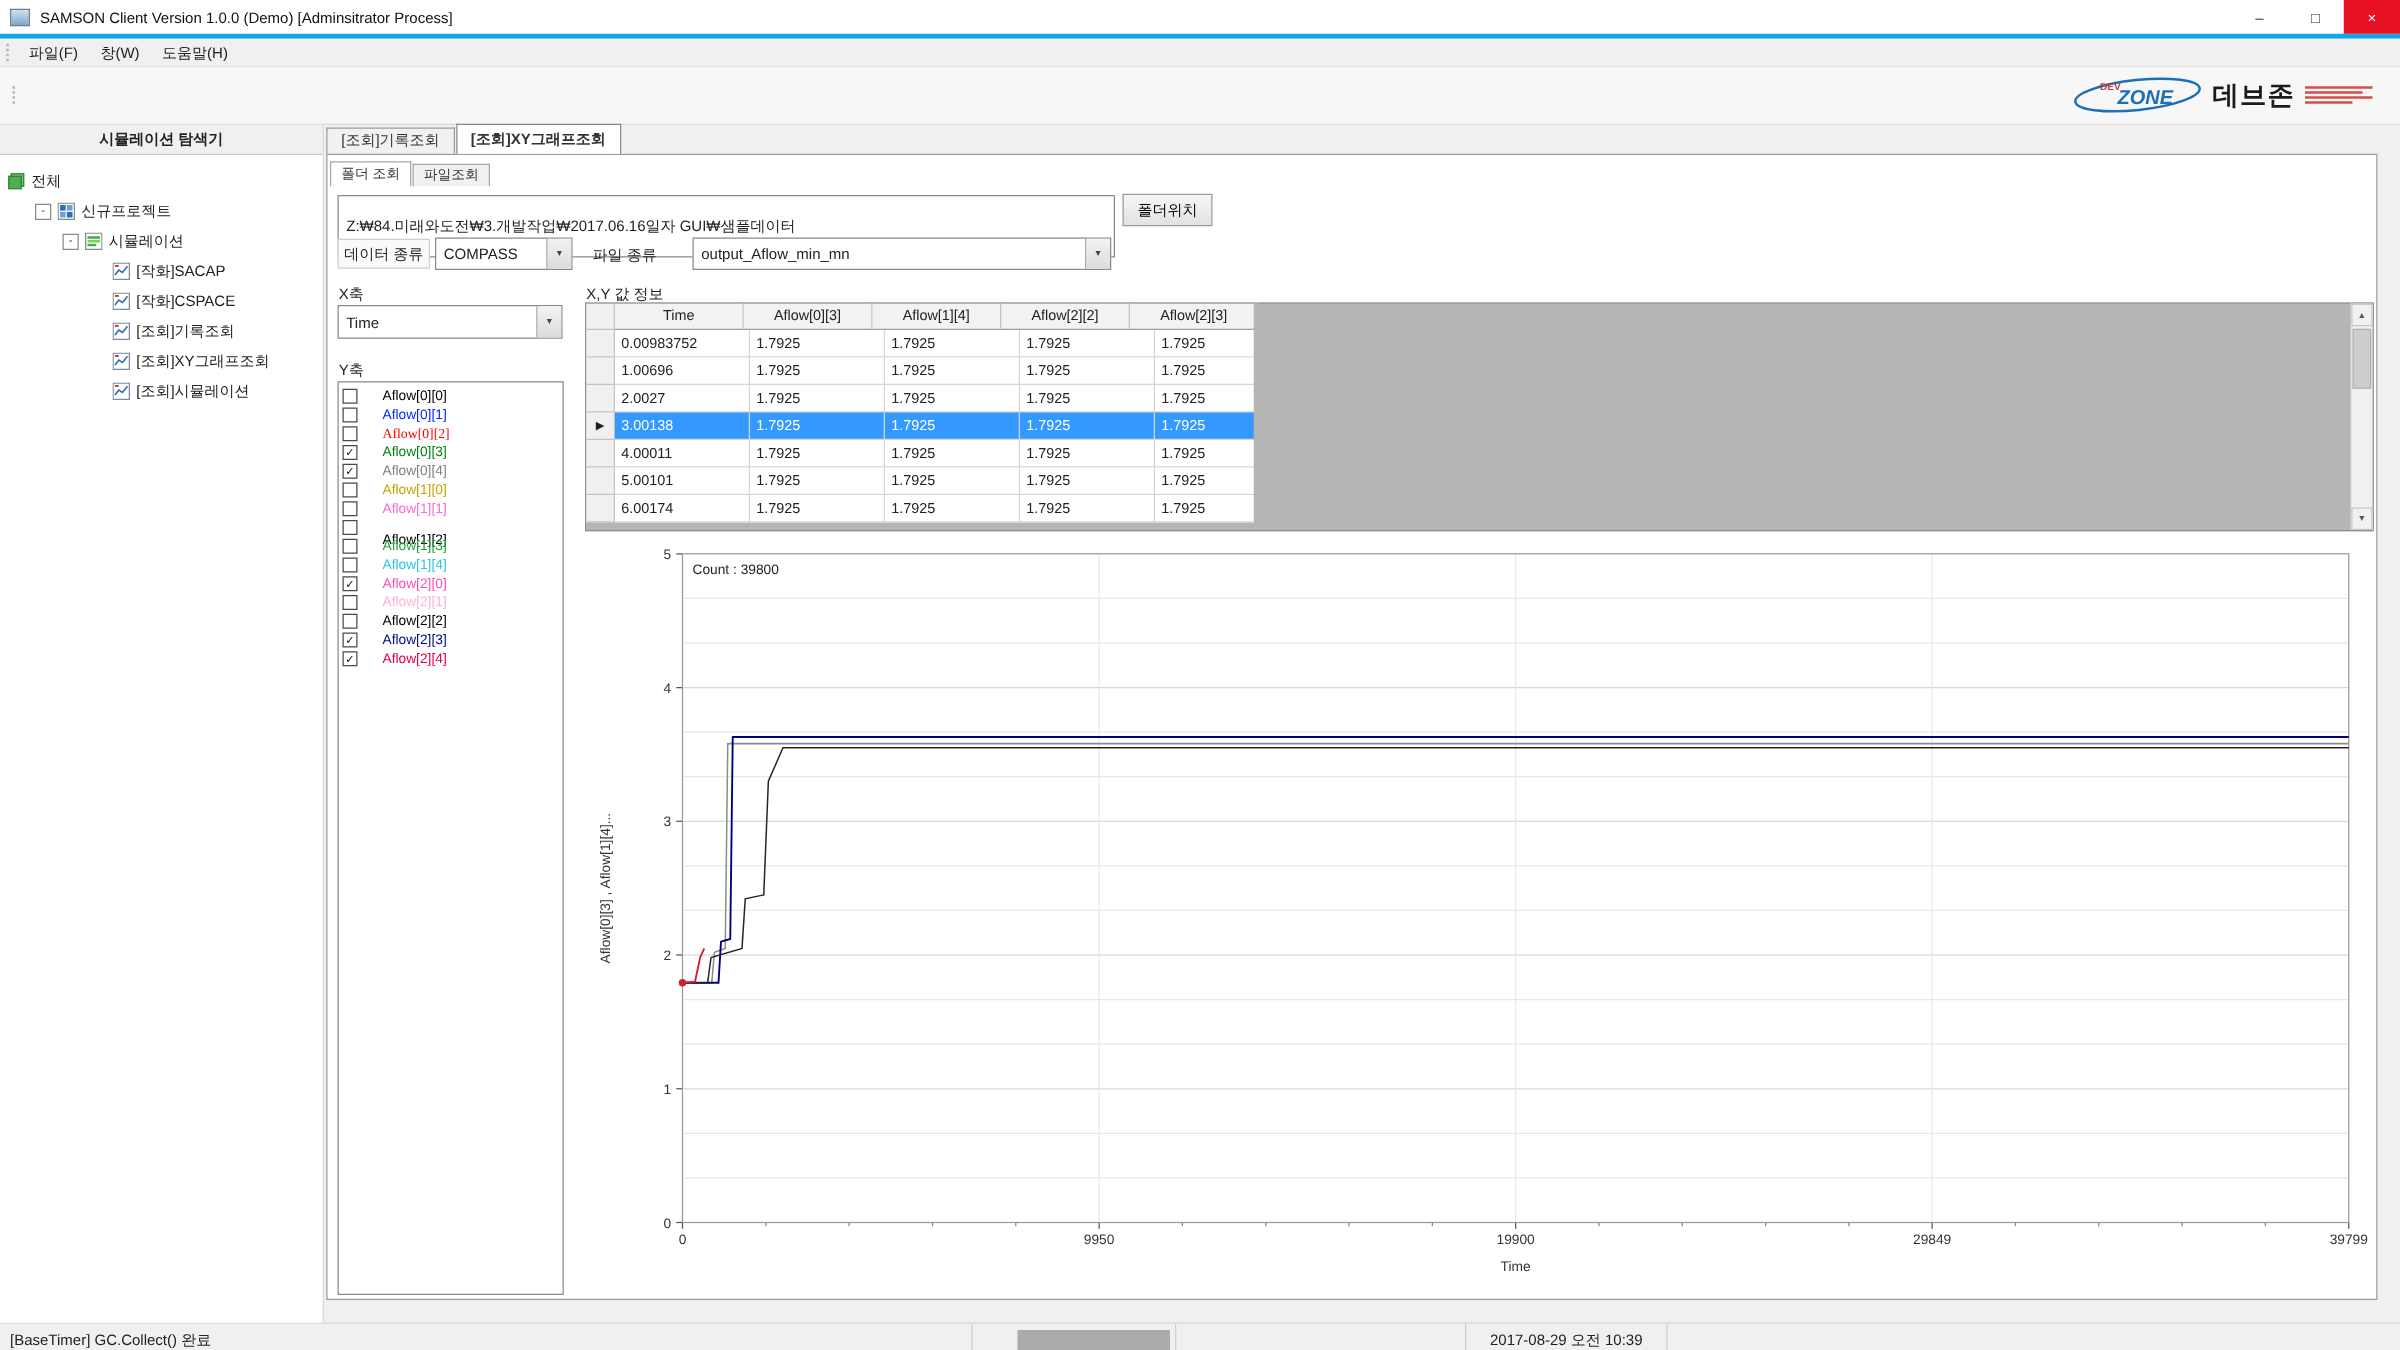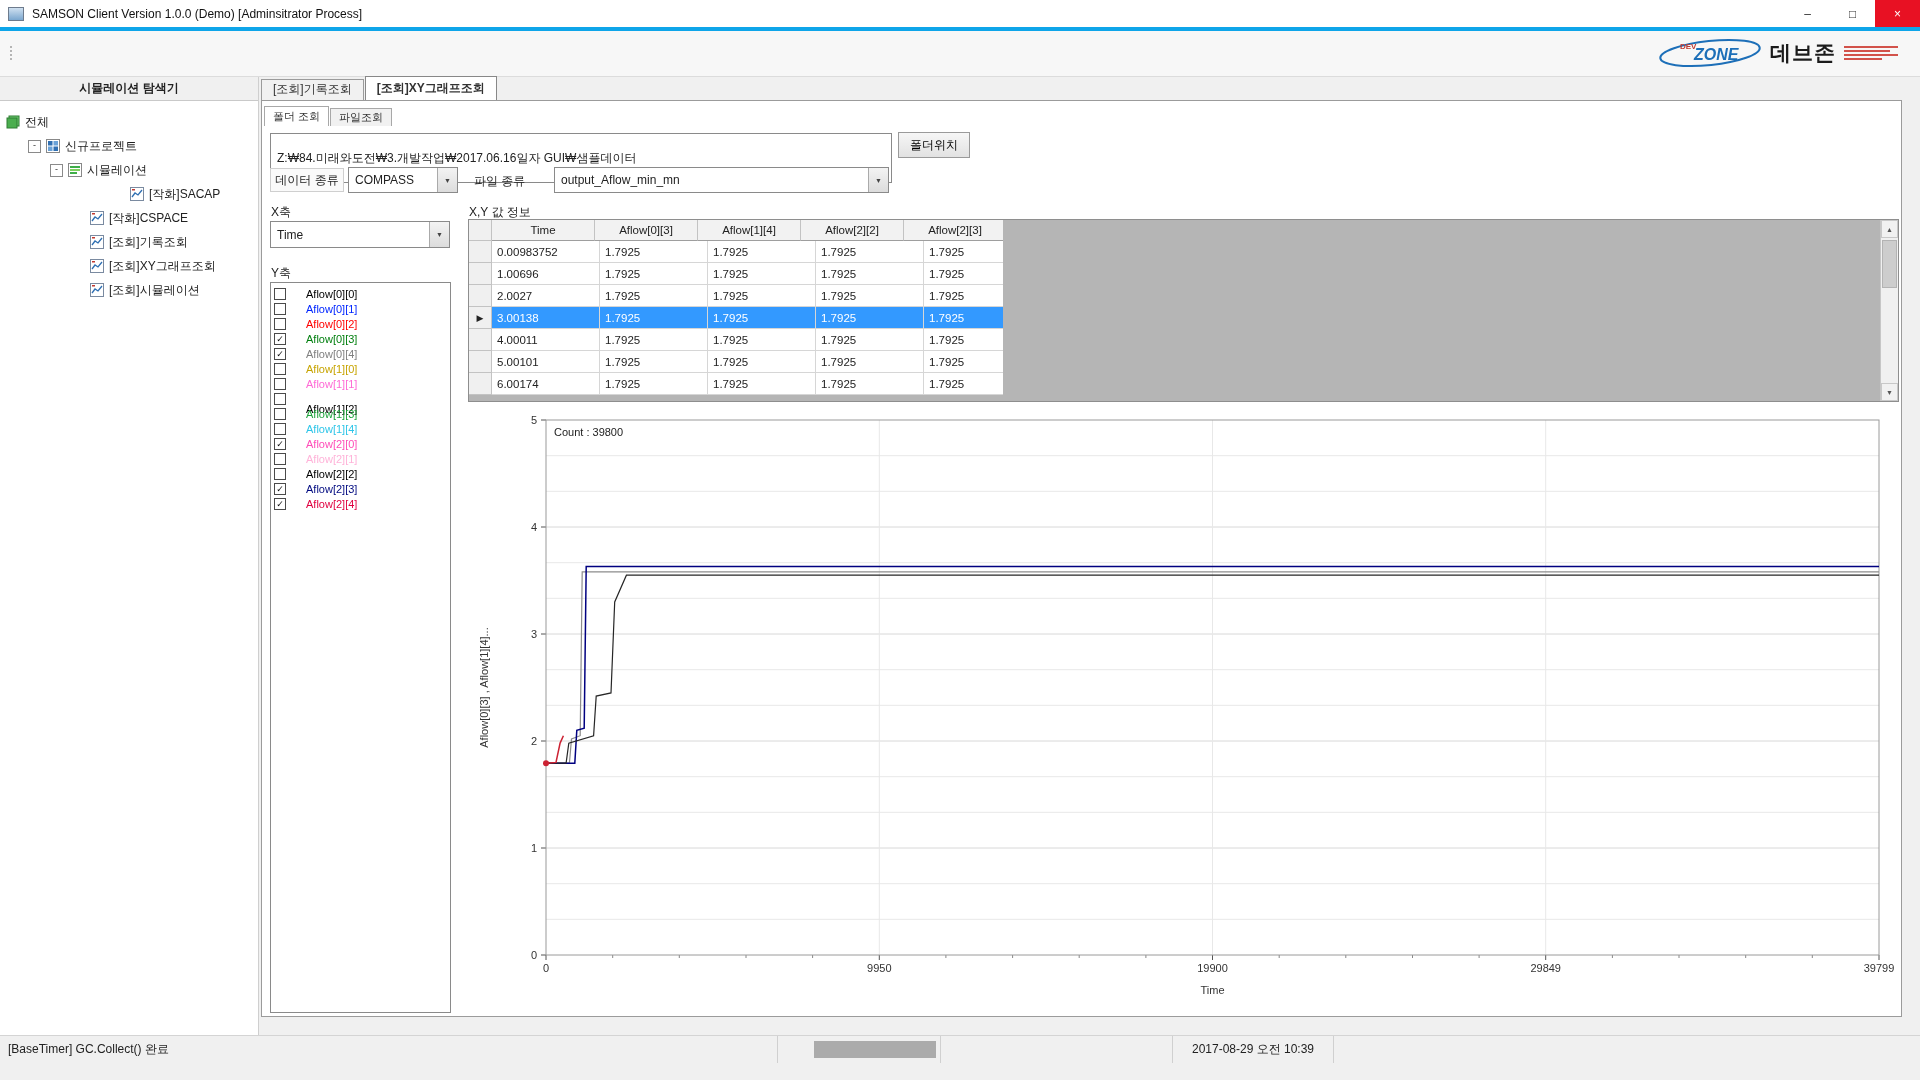--- a/index.html
+++ b/index.html
@@ -106,20 +106,26 @@
 
   <div class="titlebar">
     <div class="app-icon"></div>
     <div class="title-text">SAMSON Client Version 1.0.0 (Demo) [Adminsitrator Process]</div>
     <div class="tb-spacer"></div>
     <div class="win-btn">–</div>
     <div class="win-btn">□</div>
     <div class="win-btn close">×</div>
   </div>
 
+  <div class="menubar">
+    <div class="grip"></div>
+    <div class="menu-item">파일(F)</div>
+    <div class="menu-item">창(W)</div>
+    <div class="menu-item">도움말(H)</div>
+  </div>
 
   <div class="toolbar">
     <div class="grip"></div>
     <div class="logo">
       <div class="logo-mark">
         <svg width="104" height="34" viewBox="0 0 104 34">
           <ellipse cx="52" cy="17" rx="50" ry="12" fill="none" stroke="#1d6fb8" stroke-width="2" transform="rotate(-6 52 17)"></ellipse>
           <text x="22" y="13" font-size="8" font-weight="bold" fill="#c23a30">DEV</text>
           <text x="36" y="24" font-size="16" font-style="italic" font-weight="bold" fill="#1d6fb8">ZONE</text>
         </svg>
@@ -160,21 +166,21 @@
           <div class="tree-row" style="padding-left: 50px;">
             <span class="expander">-</span>
             <span class="ticon"><svg width="14" height="14" viewBox="0 0 14 14">
                 <rect x="0.5" y="0.5" width="13" height="13" fill="#fff" stroke="#888"></rect>
                 <rect x="2" y="3" width="10" height="2" fill="#3fae49"></rect>
                 <rect x="2" y="6" width="10" height="2" fill="#7ccf5f"></rect>
                 <rect x="2" y="9" width="7" height="2" fill="#3fae49"></rect>
               </svg></span>
             <span class="tlabel">시뮬레이션</span>
           </div>
-          <div class="tree-row" style="padding-left: 112px;">
+          <div class="tree-row" style="padding-left: 72px;">
             <span class="ex-spacer"></span>
             <span class="ticon"><svg width="14" height="14" viewBox="0 0 14 14">
                 <rect x="0.5" y="0.5" width="13" height="13" fill="#fff" stroke="#7a8aa0"></rect>
                 <polyline points="2,10 5,6 8,8 12,3" fill="none" stroke="#2f6fb2" stroke-width="1.3"></polyline>
                 <rect x="2" y="2" width="3" height="1.5" fill="#c23a30"></rect>
               </svg></span>
             <span class="tlabel">[작화]SACAP</span>
           </div>
           <div class="tree-row" style="padding-left: 72px;">
             <span class="ex-spacer"></span>
@@ -252,21 +258,21 @@
             <div class="y-row">
               <span class="cb"></span>
               <span style="color: rgb(0, 0, 0);">Aflow[0][0]</span>
             </div>
             <div class="y-row">
               <span class="cb"></span>
               <span style="color: rgb(0, 38, 255);">Aflow[0][1]</span>
             </div>
             <div class="y-row">
               <span class="cb"></span>
-              <span style="color: rgb(255, 0, 0);">Aflow[0][2]</span>
+              <span style="color: rgb(255, 0, 0); font-family: Liberation Serif, serif;">Aflow[0][2]</span>
             </div>
             <div class="y-row">
               <span class="cb">✓</span>
               <span style="color: rgb(0, 127, 14);">Aflow[0][3]</span>
             </div>
             <div class="y-row">
               <span class="cb">✓</span>
               <span style="color: rgb(128, 128, 128);">Aflow[0][4]</span>
             </div>
             <div class="y-row">

